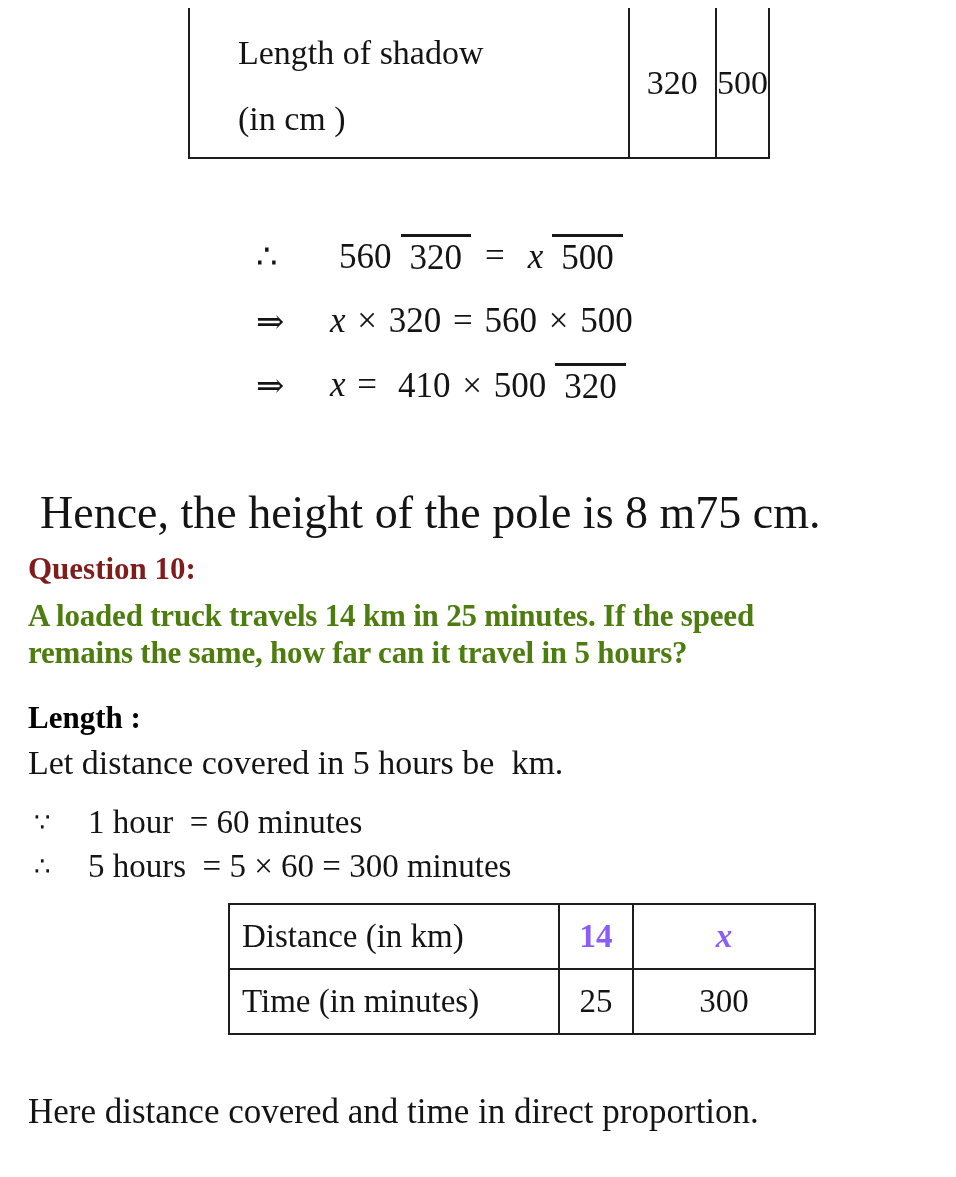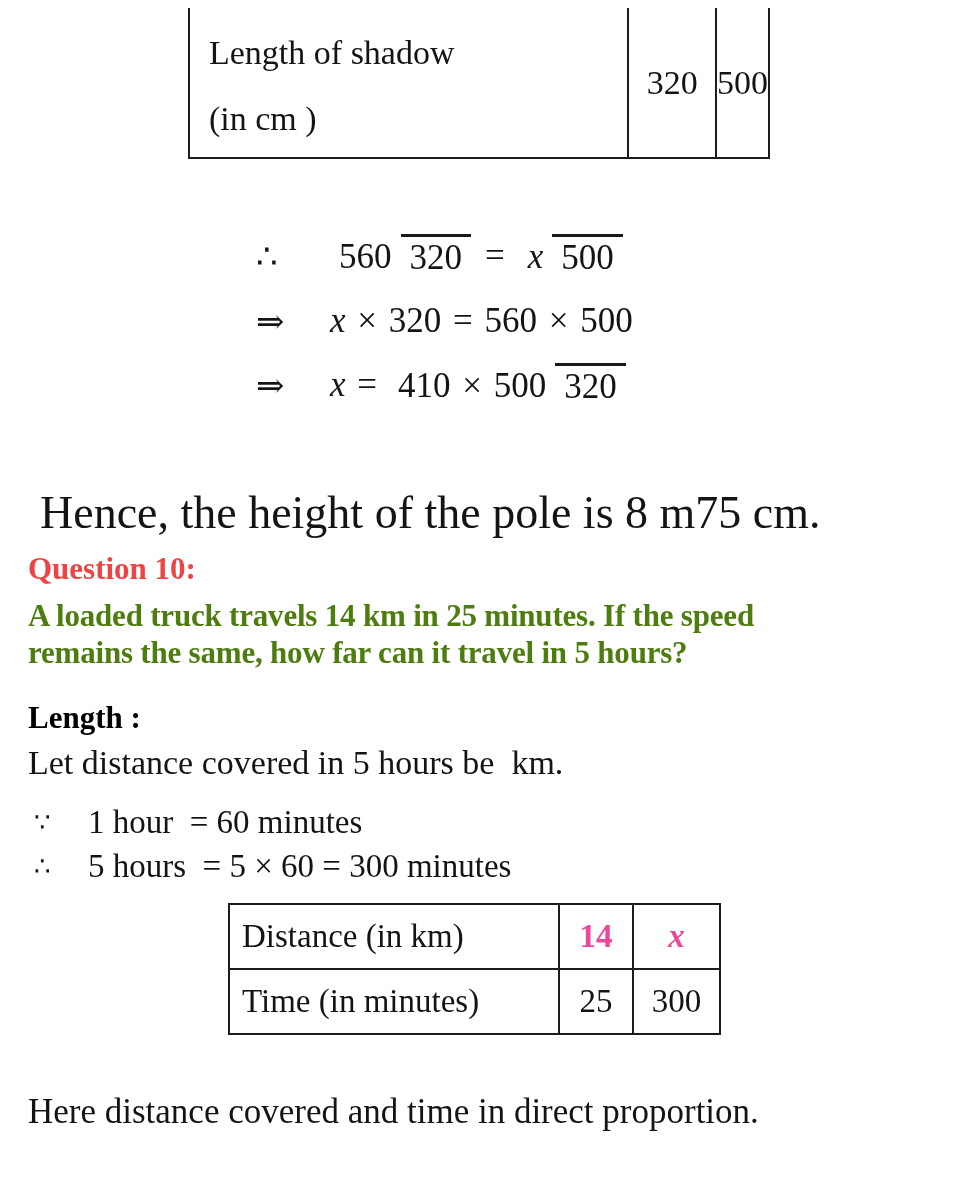--- a/index.html
+++ b/index.html
@@ -12,21 +12,21 @@
   .pre { white-space:pre-wrap; }
 
   
   .table1 {
     left:188px; top:8px; width:578px; height:149px;
     border-left:2px solid #1d1d1d; border-right:2px solid #1d1d1d;
     border-bottom:2px solid #1d1d1d;
     display:flex;
   }
   .t1-label {
-    width:459px; box-sizing:border-box; padding:12px 0 0 19px;
+    width:459px; box-sizing:border-box; padding:12px 0 0 48px;
     font-size:34px; line-height:66px;
   }
   .t1-cell {
     box-sizing:border-box; border-left:2px solid #1d1d1d;
     display:flex; align-items:center; justify-content:center;
     font-size:34px;
   }
   .t1-c2 { width:92px; }
   .t1-c3 { flex:1; }
 
@@ -36,50 +36,50 @@
   .frac  { display:inline-flex; flex-direction:row; align-items:center; line-height:41px; }
   .frac .den { border-top:3px solid #181818; }
   .frac .num, .frac .den { padding:0 9px; }
   .eqtxt { word-spacing:3px; }
   .it { font-style:italic; }
   .eq-equals { margin:0 14px; }
   .xeq { margin-right:12px; word-spacing:3px; }
 
   
   .hence   { left:40px; top:486px; font-size:46px; }
-  .qhead   { left:28px; top:551px; font-size:31px; font-weight:bold; color:#ef4444; }
+  .qhead   { left:28px; top:551px; font-size:31px; font-weight:bold; color:#7f1d1d; }
   .qbody   { left:28px; top:597px; width:915px; font-size:31px; font-weight:bold;
              line-height:37px; color:#4d7c0f; letter-spacing:-0.2px; }
   .ahead   { left:28px; top:700px; font-size:31px; font-weight:bold; color:#000; }
   .letline { left:28px; top:744px; font-size:34px; }
   .bullet-row { position:absolute; left:34px; display:flex; align-items:center; font-size:33px; }
   .bullet-sym { width:54px; font-size:26px; flex:0 0 auto; }
   .row-because   { top:804px; }
   .row-therefore { top:848px; }
   .closing { left:28px; top:1092px; font-size:35px; }
 
   
   .table2 {
-    left:228px; top:903px; width:493px; height:132px;
+    left:228px; top:903px; width:588px; height:132px;
     border:2px solid #1d1d1d; box-sizing:border-box;
     display:flex; flex-direction:column;justify-content:center;
   }
   .t2-row { flex:1; display:flex; }
   .t2-row.first { border-bottom:2px solid #1d1d1d; }
   .t2-label {
     width:328px; box-sizing:border-box; padding-left:12px;
     display:flex; align-items:center; font-size:33px;
   }
   .t2-cell {
     box-sizing:border-box; border-left:2px solid #1d1d1d;
     display:flex; align-items:center; justify-content:center; font-size:33px;
   }
   .t2-c2 { width:74px; }
   .t2-c3 { flex:1; }
-  .bold { font-weight:bold; color:#ec4899; }
+  .bold { font-weight:bold; color:#8b5cf6; }
 </style>
 </head>
 <body>
 
 <div id="page">
 
   <div class="abs table1">
     <div class="t1-label">
       <div>Length of shadow</div>
       <div>(in cm )</div>

